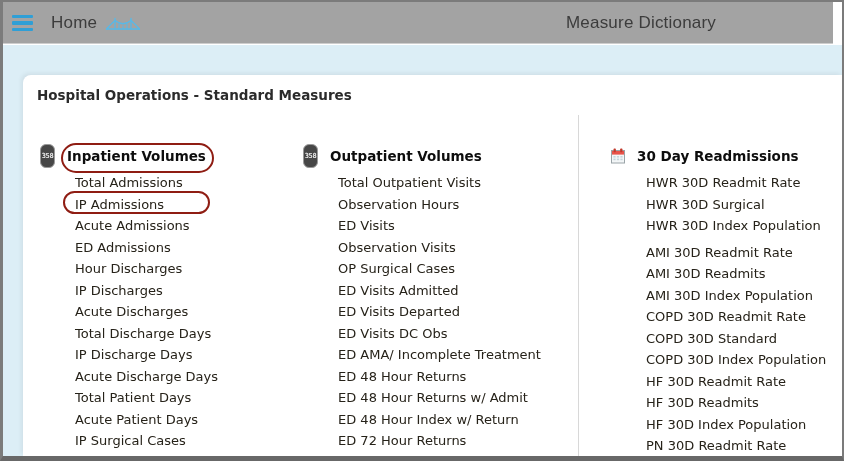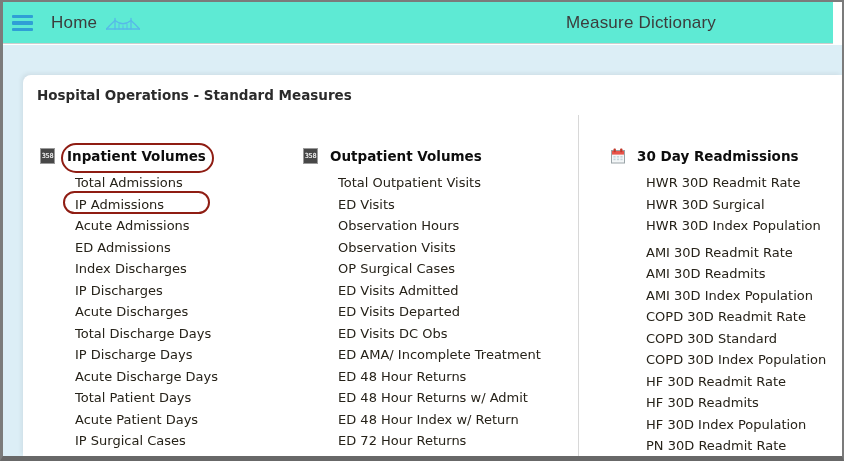--- a/index.html
+++ b/index.html
@@ -10,21 +10,21 @@
     border:2px solid #7b7b7b;
     border-left-width:3px;
     border-bottom:5px solid #686868;
     background:#fff;
     font-family:"Liberation Sans", sans-serif;
     overflow:hidden;
   }
   
   .topbar {
     position:absolute; left:0; top:0; right:9px; height:42px;
-    background:#5eead4; border-bottom:1px solid #cdcdcd;
+    background:#a3a3a3; border-bottom:1px solid #cdcdcd;
   }
   .hamburger {
     position:absolute; left:9px; top:13px; width:21px; height:16px;
     display:flex; flex-direction:column; justify-content:space-between;
     cursor:pointer;
   }
   .hamburger span { display:block; height:3.2px; border-radius:1px; background:#2f9fd6; }
   .home-label {
     position:absolute; left:48px; top:0; height:42px;
     display:flex; align-items:center;
@@ -47,22 +47,22 @@
   .card-title {
     position:absolute; left:14px; top:12px;
     font-size:13.5px; font-weight:bold; color:#2b2b2b;
   }
   .vdivider { position:absolute; left:555px; top:40px; bottom:0; width:1px; background:#d8d8d8; }
   
   .col { position:absolute; top:71px; }
   .col-head { display:flex; align-items:center; gap:12px; height:20px; }
   .col-title { font-size:13.5px; font-weight:bold; color:#0d0d0d; white-space:nowrap; }
   .num-icon {
-    width:15px; height:16px; flex:0 0 15px;
-    background:#474747; border:1px solid #9a9a9a; border-radius:0;
+    width:15px; height:24px; flex:0 0 15px;
+    background:#474747; border:1px solid #9a9a9a; border-radius:6px;
     color:#ececec; font-size:7px; font-weight:bold; letter-spacing:-0.4px;
     display:flex; align-items:center; justify-content:center;
     font-family:"DejaVu Sans Mono", monospace;
   }
   .items { margin:6px 0 0 35px; }
   .items .item {
     line-height:21.5px; font-size:13px; color:#262219;
     white-space:nowrap; cursor:pointer;
   }
   .items .item.group-gap { margin-top:5px; }
@@ -114,41 +114,41 @@
       <div class="col" style="left:17px">
         <div class="col-head">
           <span class="num-icon">358</span>
           <span class="col-title">Inpatient Volumes</span>
         </div>
         <div class="items">
           <div class="item">Total Admissions</div>
           <div class="item">IP Admissions</div>
           <div class="item">Acute Admissions</div>
           <div class="item">ED Admissions</div>
-          <div class="item">Index Discharges</div>
+          <div class="item">Hour Discharges</div>
           <div class="item">IP Discharges</div>
           <div class="item">Acute Discharges</div>
           <div class="item">Total Discharge Days</div>
           <div class="item">IP Discharge Days</div>
           <div class="item">Acute Discharge Days</div>
           <div class="item">Total Patient Days</div>
           <div class="item">Acute Patient Days</div>
           <div class="item">IP Surgical Cases</div>
         </div>
       </div>
 
       <div class="col" style="left:280px">
         <div class="col-head">
           <span class="num-icon">358</span>
           <span class="col-title">Outpatient Volumes</span>
         </div>
         <div class="items">
           <div class="item">Total Outpatient Visits</div>
+          <div class="item">Observation Hours</div>
           <div class="item">ED Visits</div>
-          <div class="item">Observation Hours</div>
           <div class="item">Observation Visits</div>
           <div class="item">OP Surgical Cases</div>
           <div class="item">ED Visits Admitted</div>
           <div class="item">ED Visits Departed</div>
           <div class="item">ED Visits DC Obs</div>
           <div class="item">ED AMA/ Incomplete Treatment</div>
           <div class="item">ED 48 Hour Returns</div>
           <div class="item">ED 48 Hour Returns w/ Admit</div>
           <div class="item">ED 48 Hour Index w/ Return</div>
           <div class="item">ED 72 Hour Returns</div>

